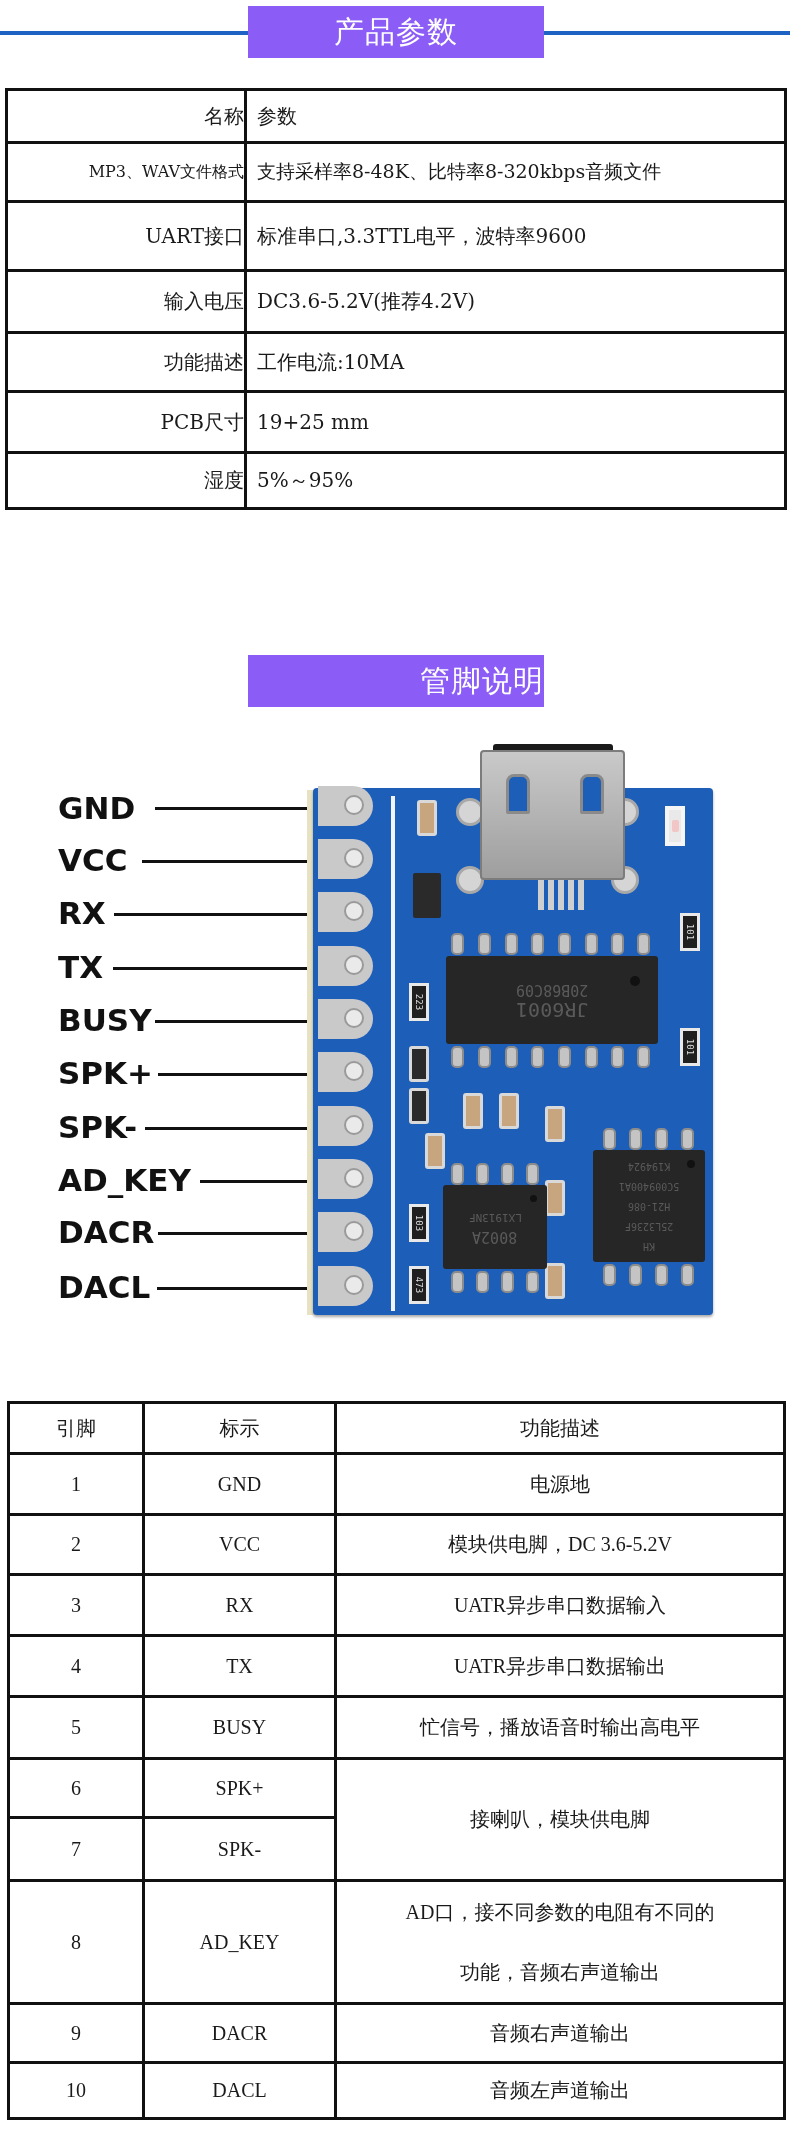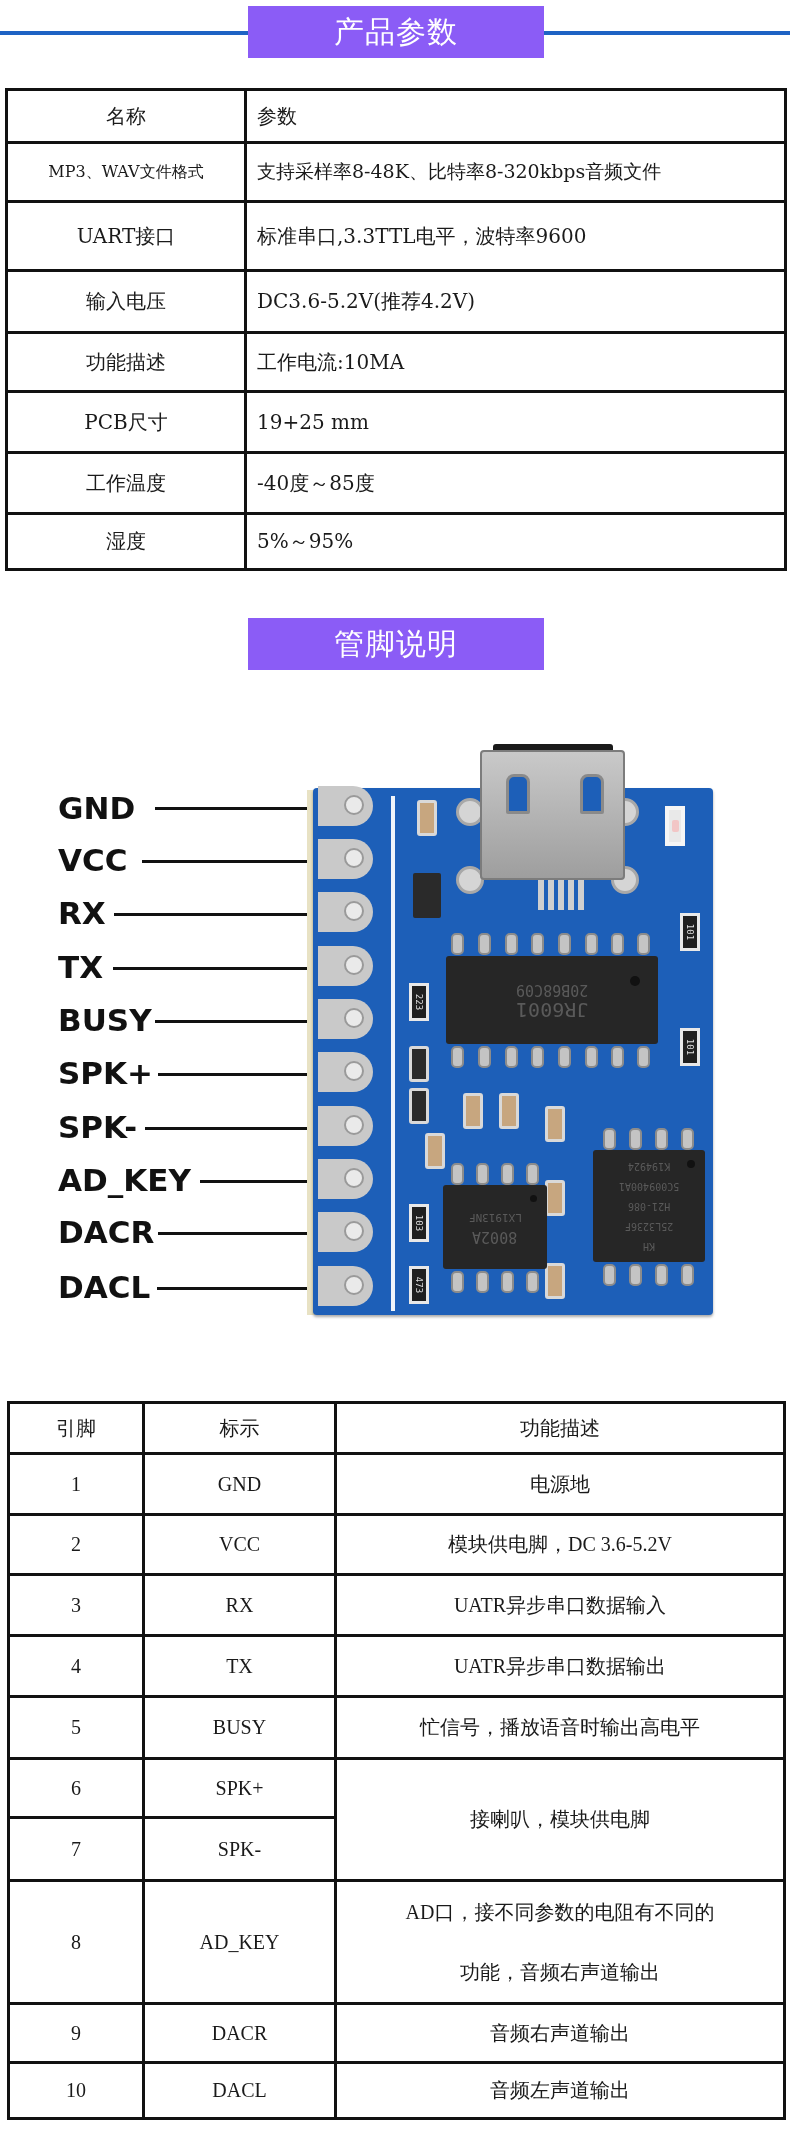--- a/index.html
+++ b/index.html
@@ -4,21 +4,21 @@
 <style>
   html, body { margin:0; padding:0; background:#ffffff; }
   body { width:790px; height:2139px; position:relative; overflow:hidden;
          font-family:"DejaVu Serif","Liberation Serif",serif; color:#1a1a1a; }
   .title-rule { position:absolute; left:0; width:790px; height:4px; background:#1e63c4; }
   .title-box { position:absolute; left:248px; width:296px; height:52px; background:#8b5cf6;
                color:#fff; font-family:"DejaVu Sans","Liberation Sans",sans-serif;
                font-size:30px; display:flex; align-items:center; justify-content:center; letter-spacing:1px; }
   table { position:absolute; border-collapse:collapse; table-layout:fixed; }
   td { border:3px solid #111; font-size:20px; padding:0; }
-  .spec td.c1 { text-align:center;margin-left:28px; }
+  .spec td.c1 { text-align:right;margin-left:28px; }
   .spec td.c2 { text-align:left; padding-left:10px; white-space:nowrap; }
   .pins td { text-align:center; }
   .pins td.desc-2 { line-height:60px; }
   
   .pcb-area { position:absolute; left:0; top:730px; width:790px; height:600px; }
   .pin-label { position:absolute; left:58px; font-family:"DejaVu Sans","Liberation Sans",sans-serif;
                font-weight:bold; font-size:31px; color:#111; line-height:34px; height:34px; }
   .pin-line { position:absolute; height:3px; background:#111; }
   .board { position:absolute; left:313px; top:58px; width:400px; height:527px; background:#1d5fb8;
            border-radius:4px; box-shadow:0 2px 3px rgba(0,0,0,.35); }
@@ -80,32 +80,28 @@
     <td class="c2">DC3.6-5.2V(推荐4.2V)</td>
   </tr>
   <tr style="height:59px">
     <td class="c1">功能描述</td>
     <td class="c2">工作电流:10MA</td>
   </tr>
   <tr style="height:61px">
     <td class="c1">PCB尺寸</td>
     <td class="c2">19+25  mm</td>
   </tr>
-  <tr style="height:61px">
-    <td class="c1">工作温度</td>
-    <td class="c2">-40度～85度</td>
-  </tr>
   <tr style="height:56px">
     <td class="c1">湿度</td>
     <td class="c2">5%～95%</td>
   </tr>
 </tbody>
   </table>
 
-<div class="title-box" style="top:618px;">
+<div class="title-box" style="top:655px;justify-content:flex-end;">
   <span>管脚说明</span>
 </div>
 
 <div class="pcb-area">
 
   <div class="pin-label" style="top:61px">GND</div>
   <div class="pin-line" style="top:77px; left:155px; width:178px"></div>
   <div class="pin-label" style="top:113px">VCC</div>
   <div class="pin-line" style="top:130px; left:142px; width:191px"></div>
   <div class="pin-label" style="top:166px">RX</div>

